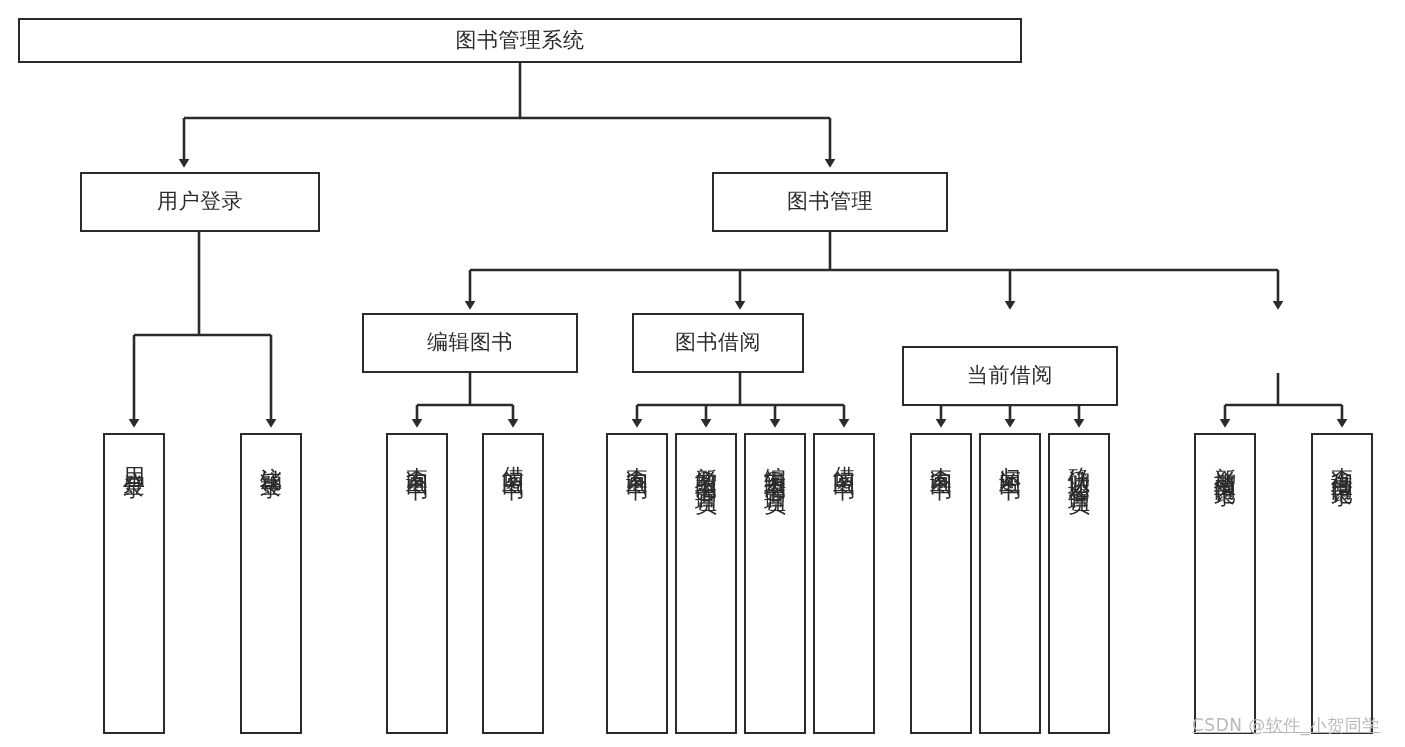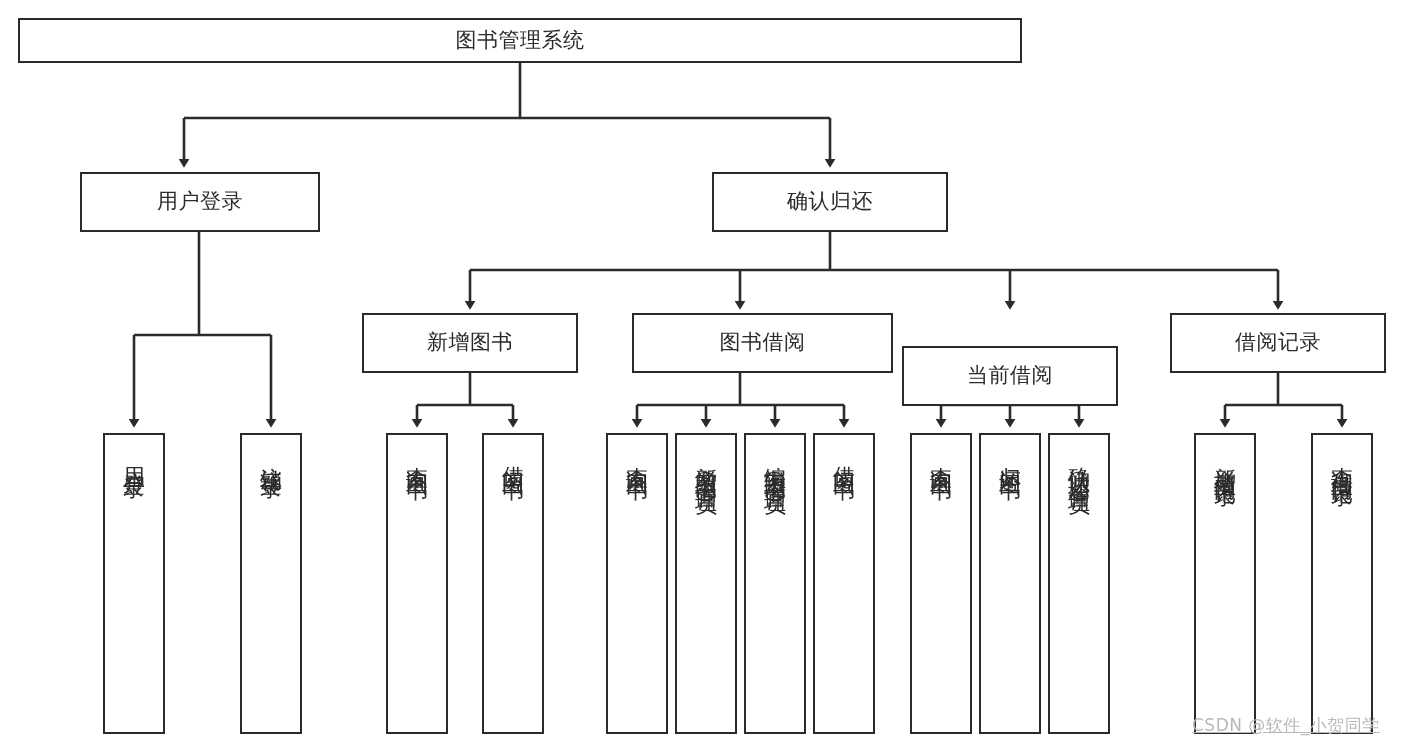--- a/index.html
+++ b/index.html
@@ -128,34 +128,31 @@
   </svg>
 
   <div class="node root horiz" style="left:18px; top:18px; width:1004px; height:45px;">
     <span class="label">图书管理系统</span>
   </div>
 
   <div class="node horiz" style="left:80px; top:172px; width:240px; height:60px;">
     <span class="label">用户登录</span>
   </div>
   <div class="node horiz" style="left:712px; top:172px; width:236px; height:60px;">
-    <span class="label">确认归还</span>
+    <span class="label">图书管理</span>
   </div>
 
   <div class="node horiz" style="left:362px; top:313px; width:216px; height:60px;">
-    <span class="label">新增图书</span>
+    <span class="label">编辑图书</span>
   </div>
-  <div class="node horiz" style="left:632px; top:313px; width:261px; height:60px;">
+  <div class="node horiz" style="left:632px; top:313px; width:172px; height:60px;">
     <span class="label">图书借阅</span>
   </div>
   <div class="node horiz" style="left:902px; top:313px; width:216px; height:60px;margin-top:33px;">
     <span class="label">当前借阅</span>
-  </div>
-  <div class="node horiz" style="left:1170px; top:313px; width:216px; height:60px;">
-    <span class="label">借阅记录</span>
   </div>
 
   <div class="node vert" style="left:103px; top:433px; width:62px; height:301px;">
     <span class="label">用户登录</span>
   </div>
   <div class="node vert" style="left:240px; top:433px; width:62px; height:301px;">
     <span class="label">注销登录</span>
   </div>
 
   <div class="node vert" style="left:386px; top:433px; width:62px; height:301px;">

